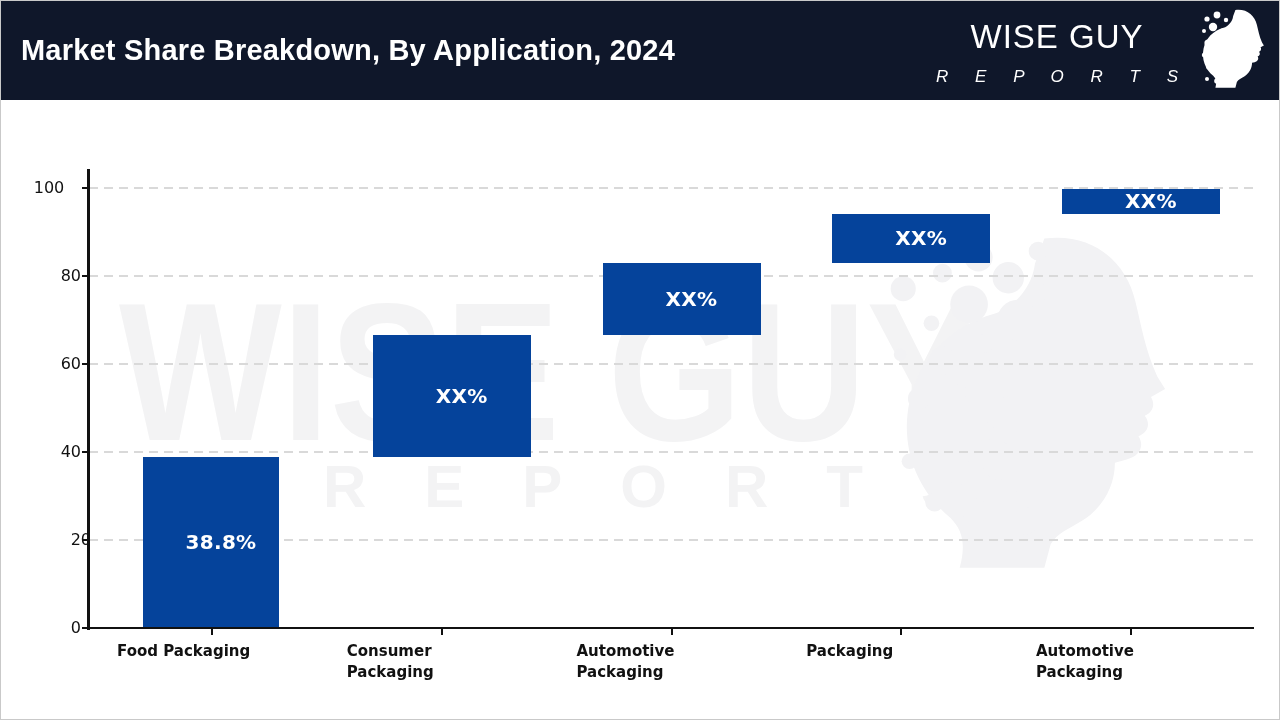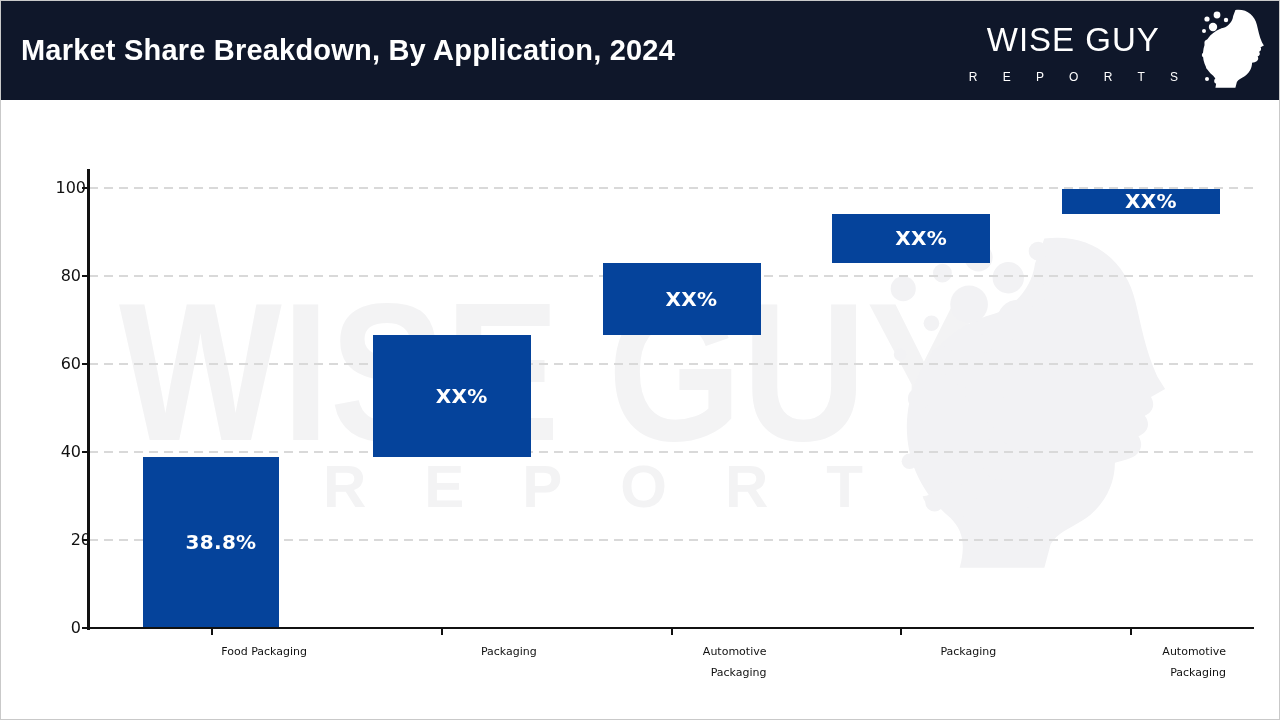--- a/index.html
+++ b/index.html
@@ -14,44 +14,44 @@
     background:#0f172a;display:flex;align-items:center;
   }
   .hdr-title{
     margin:0 0 0 20px;color:#ffffff;font-size:29px;font-weight:bold;
     font-family:"Liberation Sans","DejaVu Sans",sans-serif;letter-spacing:.2px;
   }
   .logo{position:absolute;right:16px;top:6px;display:flex;align-items:center;}
   .logo-text{display:flex;flex-direction:column;align-items:center;margin-right:6px;margin-top:8px;}
   .logo-l1{color:#ffffff;font-size:33px;font-weight:500;letter-spacing:1px;line-height:34px;
            font-family:"Liberation Sans","DejaVu Sans",sans-serif;}
-  .logo-l2{color:#ffffff;font-size:12px;font-weight:400;letter-spacing:11px;text-indent:11px;
-           margin-top:13px;font-family:"Liberation Sans","DejaVu Sans",sans-serif;}
+  .logo-l2{color:#ffffff;font-size:17px;font-weight:400;letter-spacing:11px;text-indent:11px;
+           margin-top:13px;font-family:"Liberation Sans","DejaVu Sans",sans-serif;font-style:italic;}
   
   .chart{position:absolute;left:0;top:99px;width:1280px;height:621px;background:#ffffff;}
   .wm-text{
     position:absolute;left:118px;top:175px;width:1040px;text-align:left;
     color:#f3f3f4;font-weight:bold;font-size:196px;line-height:196px;
     transform:scaleX(.88);transform-origin:left top;white-space:nowrap;
     font-family:"Liberation Sans","DejaVu Sans",sans-serif;pointer-events:none;
   }
   .wm-text2{
     position:absolute;left:322px;top:352px;color:#f3f3f4;font-weight:bold;
     font-size:60px;letter-spacing:58px;white-space:nowrap;
     font-family:"Liberation Sans","DejaVu Sans",sans-serif;pointer-events:none;
   }
   .wm-face{position:absolute;left:852px;top:126px;pointer-events:none;}
   .gridline{position:absolute;height:2px;
     background:repeating-linear-gradient(90deg,#d9d9d9 0 9px,transparent 9px 15px);}
   .yaxis,.xaxis,.tick{position:absolute;background:#111111;}
   .ytick-label{position:absolute;color:#111111;font-size:16px;text-align:right;width:46px;}
   .bar{position:absolute;background:#05439b;display:flex;align-items:center;justify-content:center;padding-left:20px;}
   .bar-label{color:#ffffff;font-weight:bold;font-size:20px;letter-spacing:.3px;}
-  .xtick-label{position:absolute;color:#111111;font-weight:normal;font-size:11px;
-    line-height:21px;text-align:right;width:190px;}
+  .xtick-label{position:absolute;color:#111111;font-weight:bold;font-size:15px;
+    line-height:21px;text-align:left;width:190px;}
 </style>
 </head>
 <body>
 
 <div class="page">
 
   <div class="hdr">
     <h1 class="hdr-title">Market Share Breakdown, By Application, 2024</h1>
     <div class="logo">
       <div class="logo-text">
@@ -124,36 +124,37 @@
         <div class="ytick-label" style="left: 34px; top: 517.5px;">0</div>
         <div class="tick" style="left: 81px; top: 526.5px; width: 6px; height: 2px;"></div>
         <div class="ytick-label" style="left: 44px; top: 429.56px;">20</div>
         <div class="tick" style="left: 81px; top: 438.56px; width: 6px; height: 2px;"></div>
         <div class="ytick-label" style="left: 34px; top: 341.62px;">40</div>
         <div class="tick" style="left: 81px; top: 350.62px; width: 6px; height: 2px;"></div>
         <div class="ytick-label" style="left: 34px; top: 253.68px;">60</div>
         <div class="tick" style="left: 81px; top: 262.68px; width: 6px; height: 2px;"></div>
         <div class="ytick-label" style="left: 34px; top: 165.74px;">80</div>
         <div class="tick" style="left: 81px; top: 174.74px; width: 6px; height: 2px;"></div>
-        <div class="ytick-label" style="left: 39px; top: 77.8px;">100</div>
+        <div class="ytick-label" style="left: 25px; top: 77.8px; text-align: center;">100</div>
         <div class="tick" style="left: 81px; top: 86.8px; width: 6px; height: 2px;"></div>
         <div class="yaxis" style="left: 86px; top: 69px; width: 2.5px; height: 460.5px;"></div>
         <div class="xaxis" style="left: 88px; top: 526.5px; width: 1165px; height: 2.5px;"></div>
         <div class="bar" style="left: 142px; top: 356.896px; width: 116px; height: 170.604px;">
           <span class="bar-label">38.8%</span>
         </div>
         <div class="tick" style="left: 210px; top: 528.5px; width: 2px; height: 6px;"></div>
         <div class="xtick-label" style="left: 116px; top: 540.5px;">
           <div>Food Packaging</div>
         </div>
         <div class="bar" style="left: 371.75px; top: 235.099px; width: 138px; height: 121.797px;">
           <span class="bar-label">XX%</span>
         </div>
         <div class="tick" style="left: 439.75px; top: 528.5px; width: 2px; height: 6px;"></div>
         <div class="xtick-label" style="left: 345.75px; top: 540.5px;">
+          <div>Consumer</div>
           <div>Packaging</div>
         </div>
         <div class="bar" style="left: 601.5px; top: 162.549px; width: 138px; height: 72.5505px;">
           <span class="bar-label">XX%</span>
         </div>
         <div class="tick" style="left: 669.5px; top: 528.5px; width: 2px; height: 6px;"></div>
         <div class="xtick-label" style="left: 575.5px; top: 540.5px;">
           <div>Automotive</div>
           <div>Packaging</div>
         </div>

